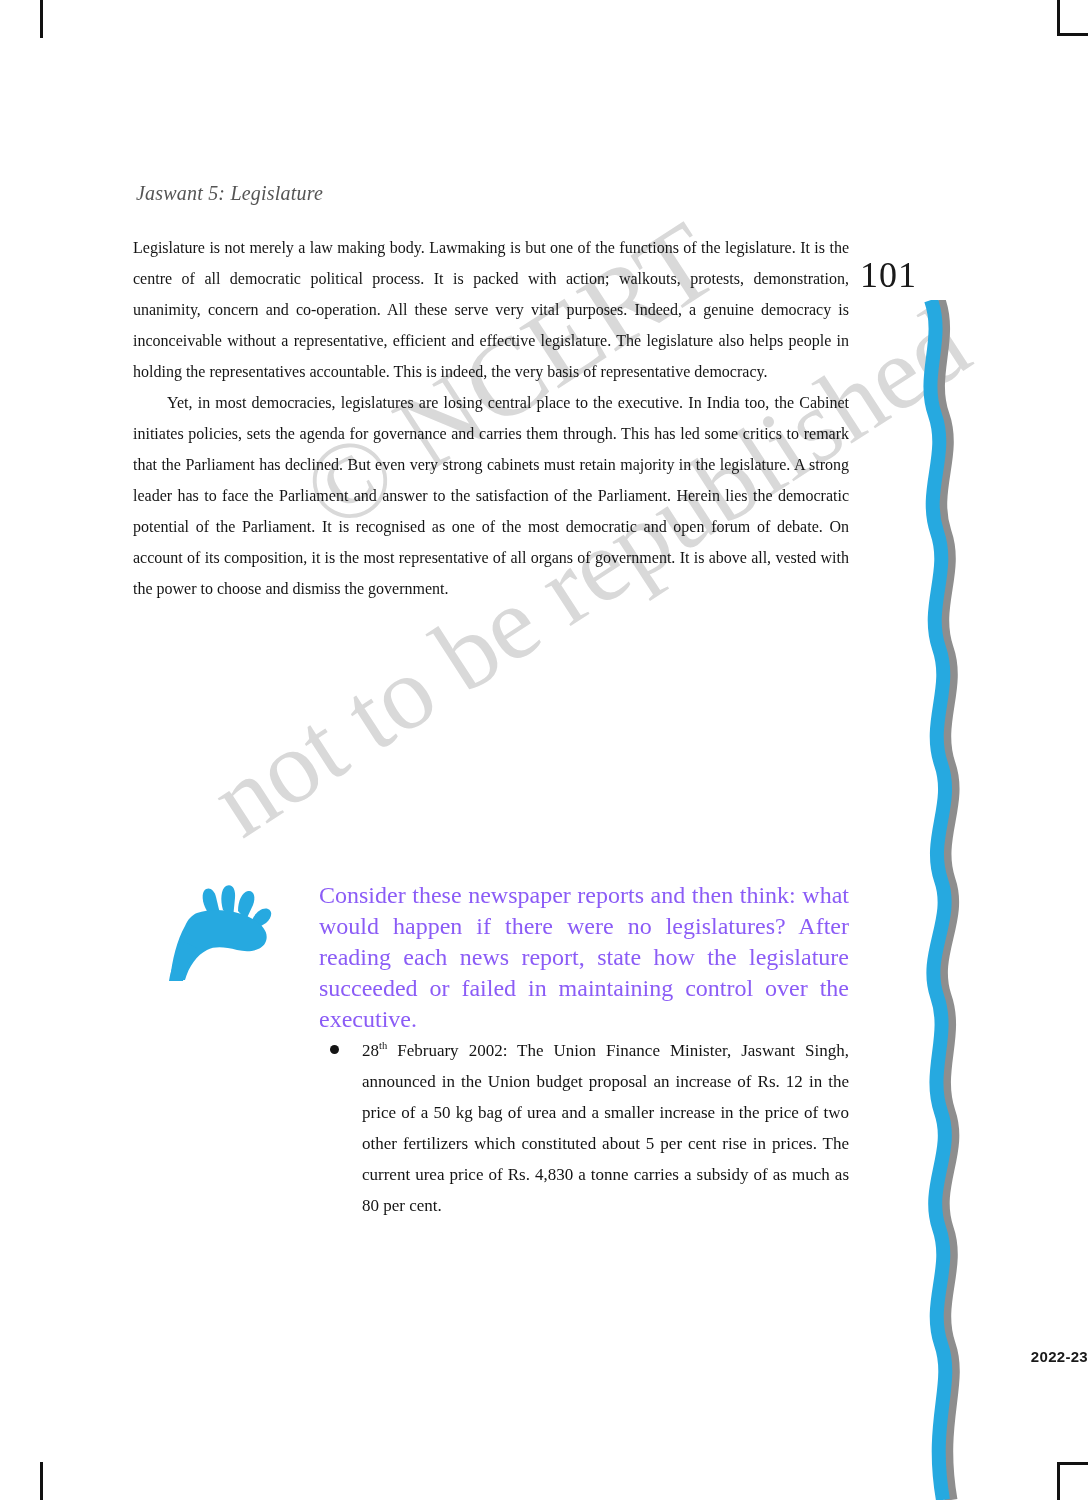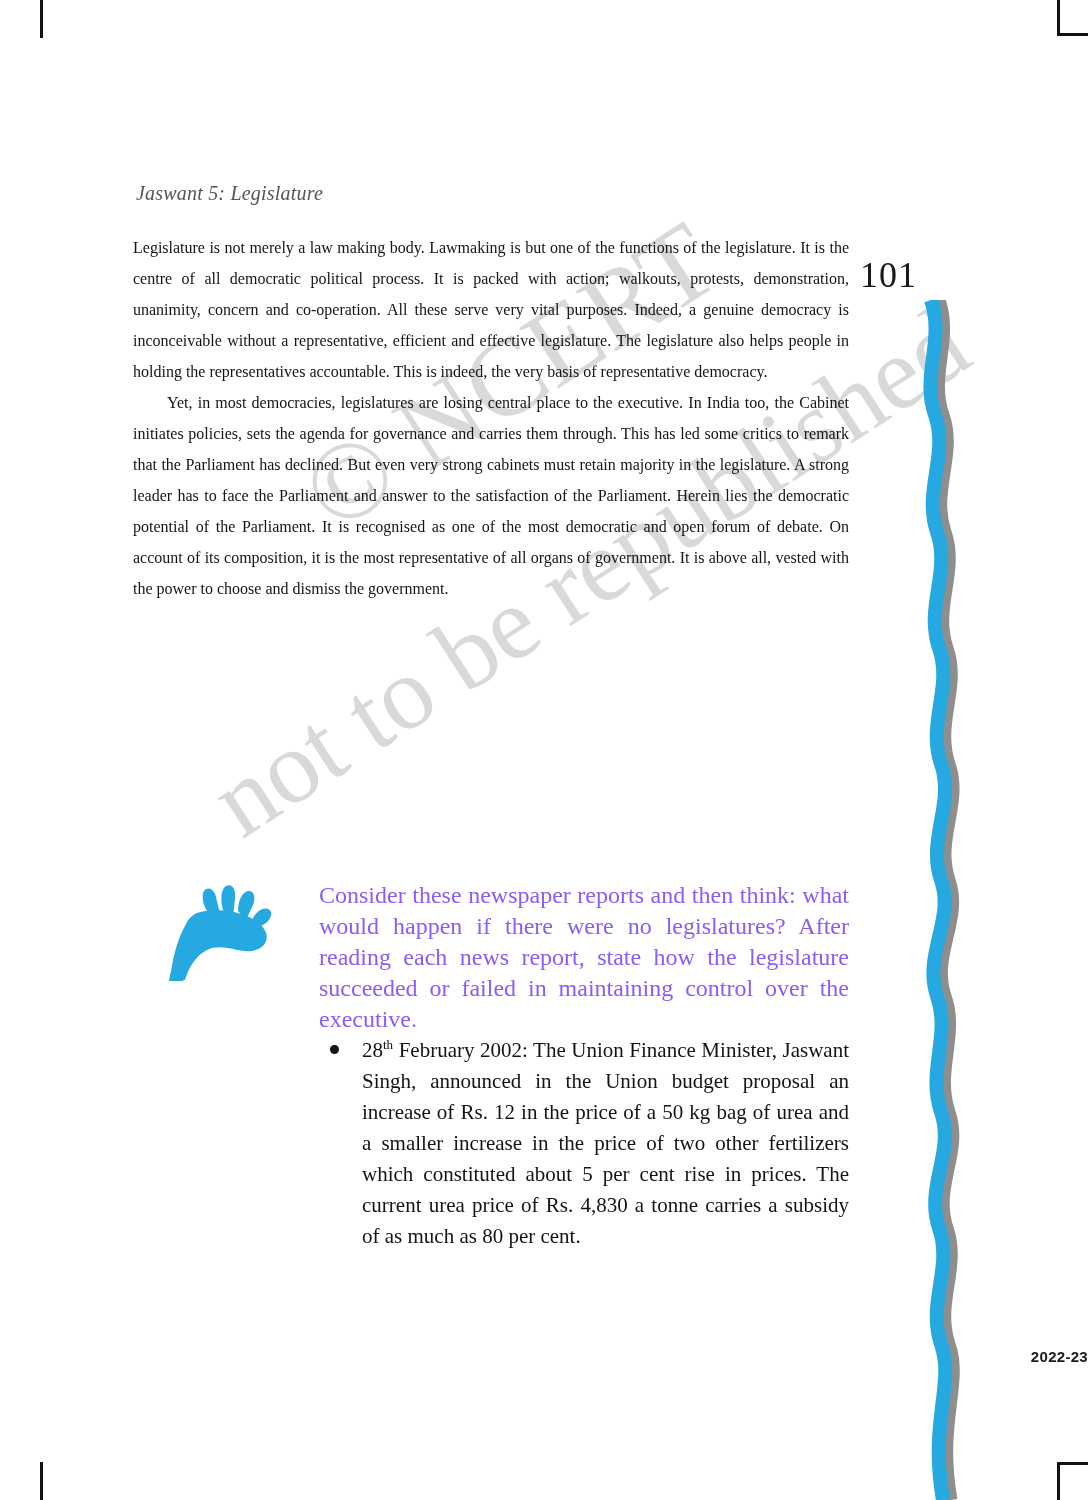--- a/index.html
+++ b/index.html
@@ -155,21 +155,21 @@
     text-align: justify;
   }
   ul.news-list {
     list-style: none;
     margin: 0;
     padding: 0;
   }
   ul.news-list li {
     position: relative;
     padding-left: 43px;
-    font-size: 21px;
+    font-size: 17px;
     line-height: 31px;
     color: #141414;
     text-align: justify;
   }
   ul.news-list li .bullet {
     position: absolute;
     left: 11px;
     top: 10px;
     width: 9px;
     height: 9px;

